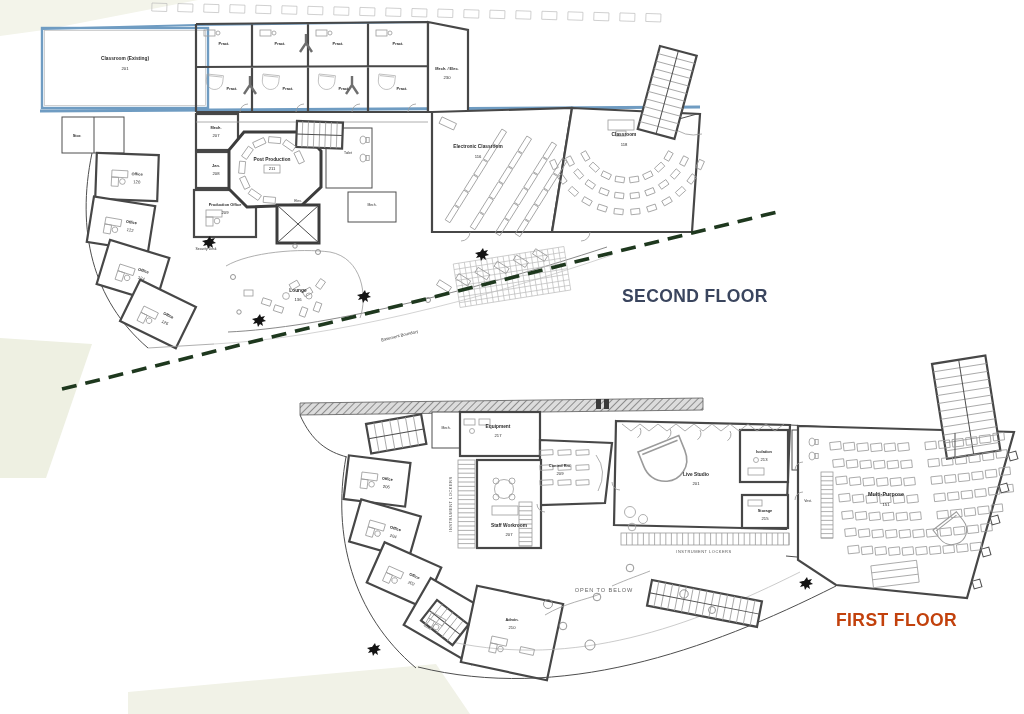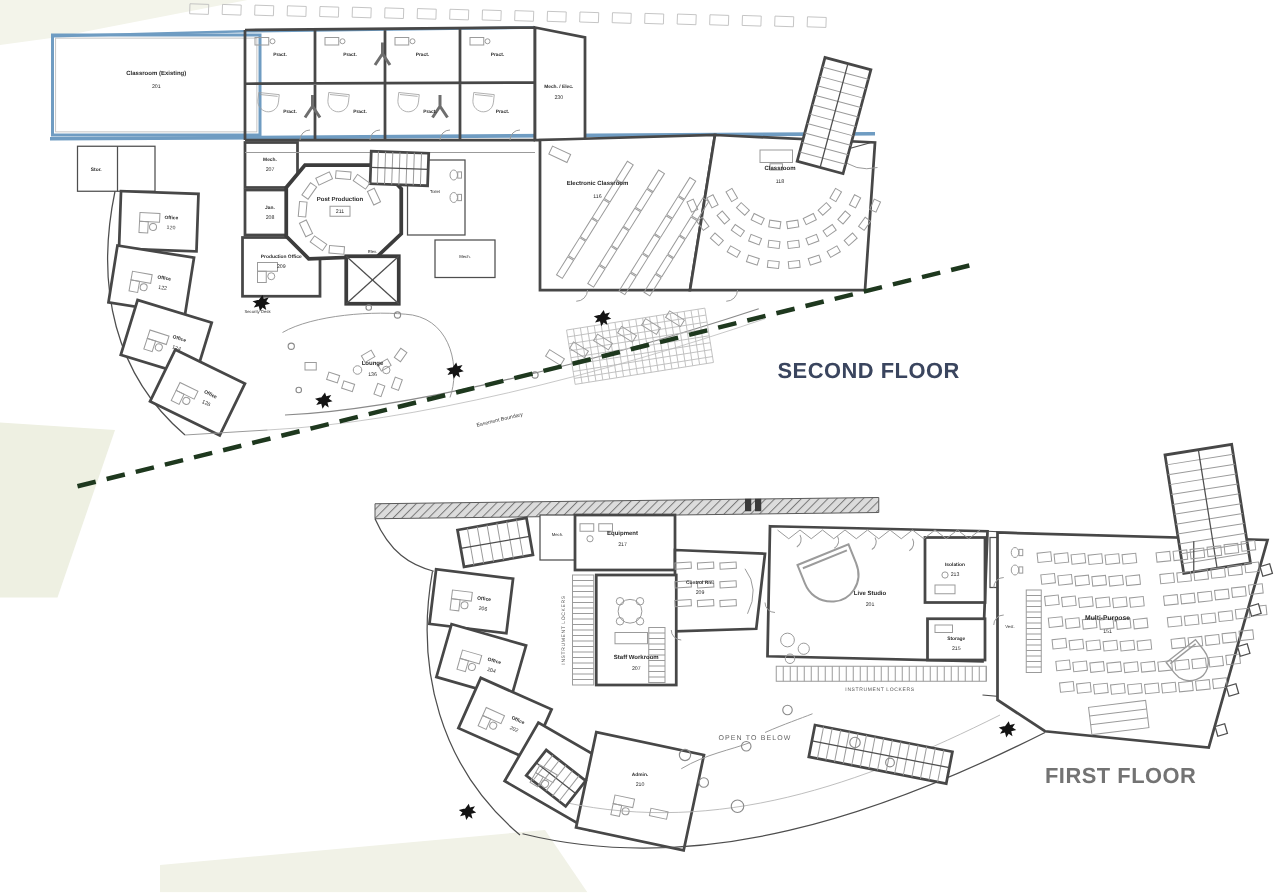--- a/index.html
+++ b/index.html
@@ -749,14 +749,14 @@
     <text x="886" y="506" class="rn">151</text>
     <text x="512" y="621" class="rs">Admin.</text>
     <text x="512" y="629" class="rn">210</text>
     <text x="604" y="592" class="ol">OPEN TO BELOW</text>
     <text x="704" y="553" class="il">INSTRUMENT LOCKERS</text>
     <text x="452" y="504" transform="rotate(-90 452 504)" class="il">INSTRUMENT LOCKERS</text>
   </g>
 </svg>
 
 <div class="floor-label" id="lbl2" style="color: rgb(58, 69, 94);">SECOND FLOOR</div>
-<div class="floor-label" id="lbl1" style="color: #737373;">FIRST FLOOR</div>
+<div class="floor-label" id="lbl1" style="color: #c2410c;">FIRST FLOOR</div>
 </div>
 
 </body></html>

